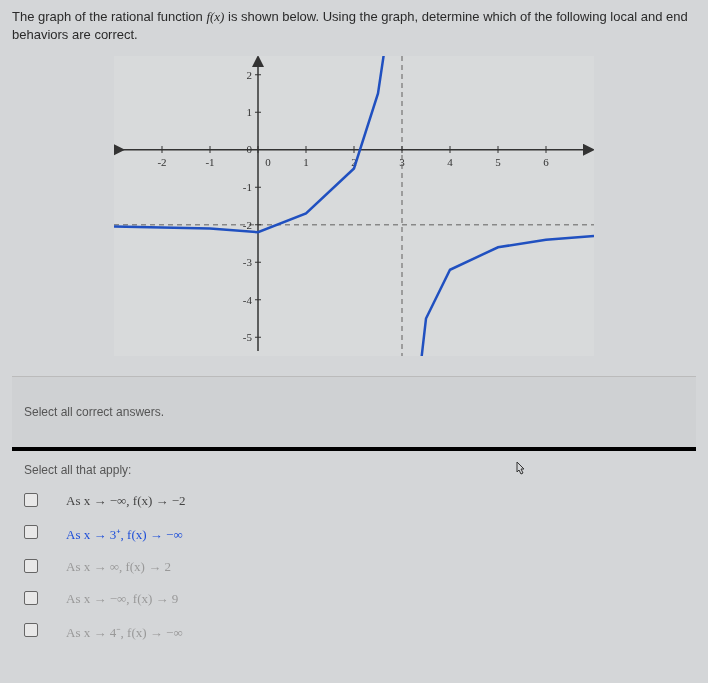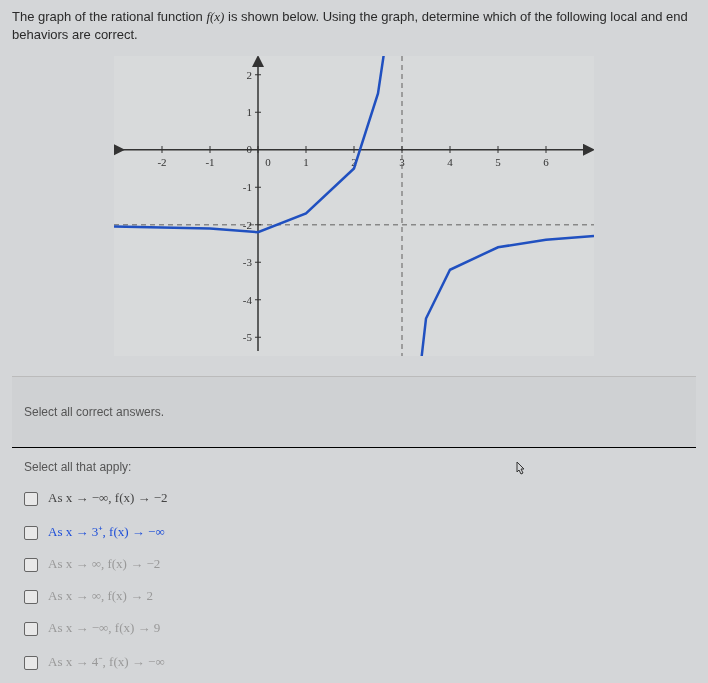--- a/index.html
+++ b/index.html
@@ -41,30 +41,30 @@
       padding: 28px 12px;
       color: #555;
       font-size: 12px;
       border-top: 1px solid #bbb;
     }
     .instruction2 {
       background: #d4d6d8;
       padding: 12px 12px 8px 12px;
       color: #555;
       font-size: 12px;
-      border-top: 1px solid #000000;
+      border-top: 4px solid #000000;
     }
     .answers {
       background: #d4d6d8;
     }
     .answer-row {
       display: flex;
-      align-items: flex-end;
+      align-items: flex-start;
       padding: 8px 12px;
-      gap: 10px;
+      gap: 28px;
     }
     .checkbox {
       width: 14px;
       height: 14px;
       border: 1.5px solid #666;
       border-radius: 2px;
       background: #e8e8e8;
       cursor: pointer;
       flex-shrink: 0;
     }
@@ -163,24 +163,20 @@
   <div class="answer-row">
     <div class="checkbox"></div>
     <span class="answer-text">As x → −∞, f(x) → −2</span>
   </div>
   <div class="answer-row">
     <div class="checkbox"></div>
     <span class="answer-text faded">As x → 3⁺, f(x) → −∞</span>
   </div>
   <div class="answer-row">
     <div class="checkbox"></div>
-    <span class="answer-text more-faded">As x → ∞, f(x) → −2</span>
-  </div>
-  <div class="answer-row">
-    <div class="checkbox"></div>
     <span class="answer-text more-faded">As x → ∞, f(x) → 2</span>
   </div>
   <div class="answer-row">
     <div class="checkbox"></div>
     <span class="answer-text more-faded">As x → −∞, f(x) → 9</span>
   </div>
   <div class="answer-row">
     <div class="checkbox"></div>
     <span class="answer-text more-faded">As x → 4⁻, f(x) → −∞</span>
   </div>

